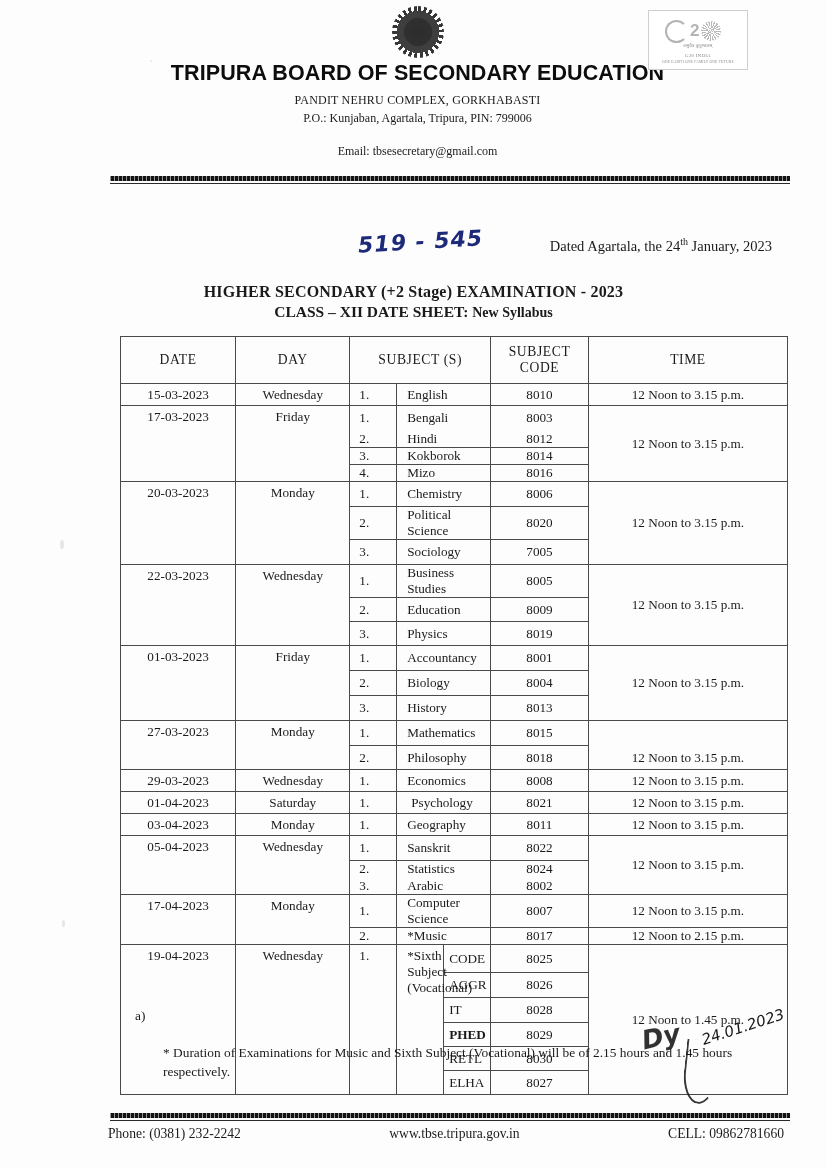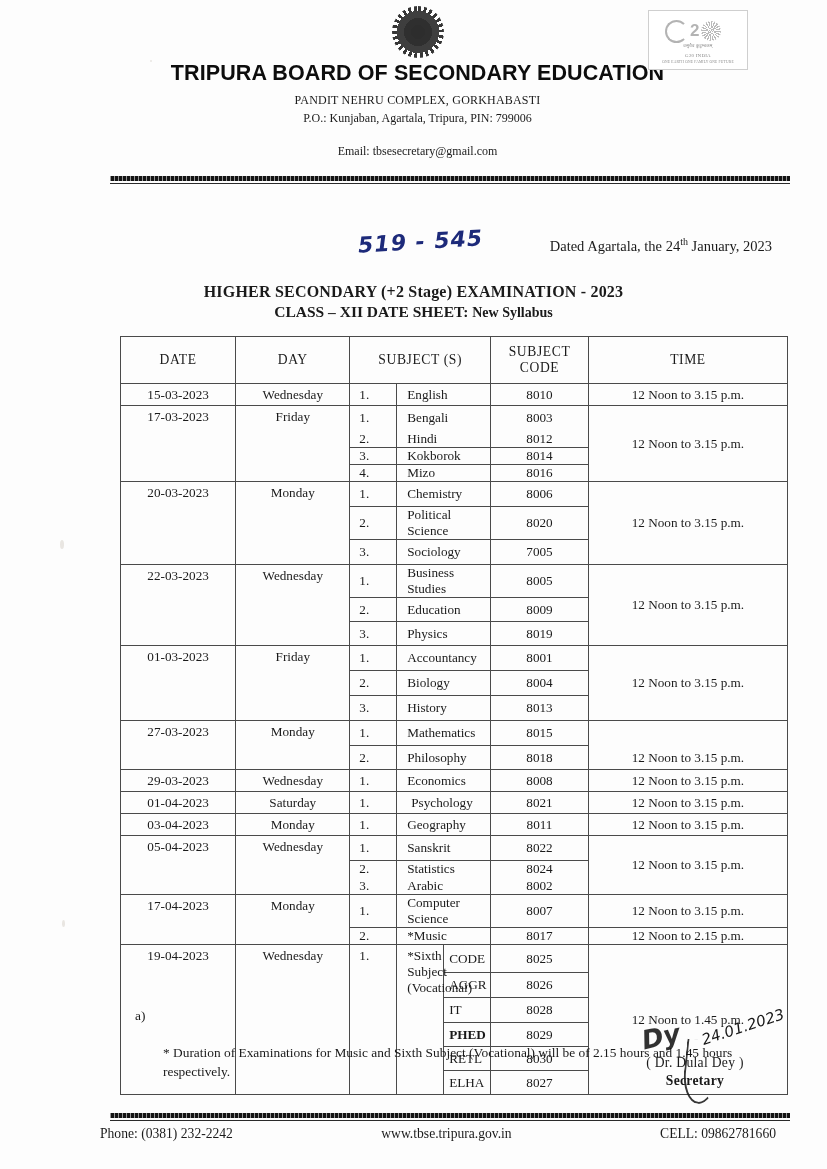--- a/index.html
+++ b/index.html
@@ -312,21 +312,21 @@
       repeating-linear-gradient(90deg, rgba(255,255,255,.55) 0 1px, transparent 1px 4px);
   }
   .rule-foot-thin {
     position: absolute;
     left: 110px; width: 680px;
     top: 1120px; height: 1px;
     background: #2a2a2a;
   }
   .footer {
     position: absolute;
-    left: 100px;
+    left: 108px;
     width: 676px;
     top: 1126px;
     display: flex;
     justify-content: space-between;
     font-size: 13.6px;
   }
 </style>
 </head>
 <body>
 
@@ -628,24 +628,20 @@
   </table>
 
   <div class="note">
     <span class="marker">a)</span>
     <span class="body">* Duration of Examinations for Music and Sixth Subject (Vocational) will be of 2.15 hours and 1.45 hours respectively.</span>
   </div>
 
   <div class="sig-scribble">Dy</div>
   <div class="sig-tail"></div>
   <div class="sig-date">24.01.2023</div>
-  <div class="sig-block">
-    <div class="sig-name">( Dr. Dulal Dey )</div>
-    <div class="sig-role">Secretary</div>
-  </div>
 
   <div class="rule-foot-thick"></div>
   <div class="rule-foot-thin"></div>
   <div class="footer">
     <span>Phone: (0381) 232-2242</span>
     <span>www.tbse.tripura.gov.in</span>
     <span>CELL: 09862781660</span>
   </div>
 
 </div>

